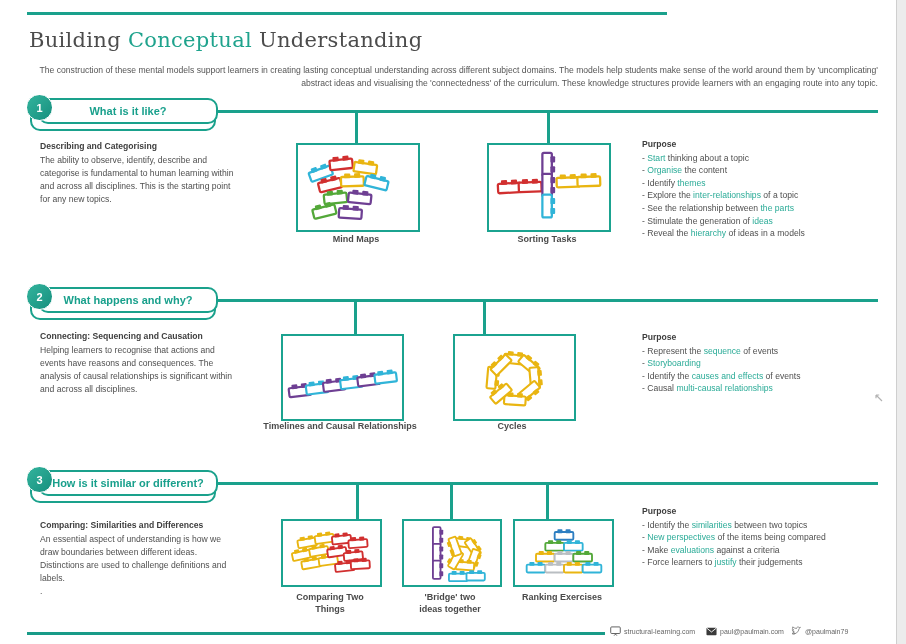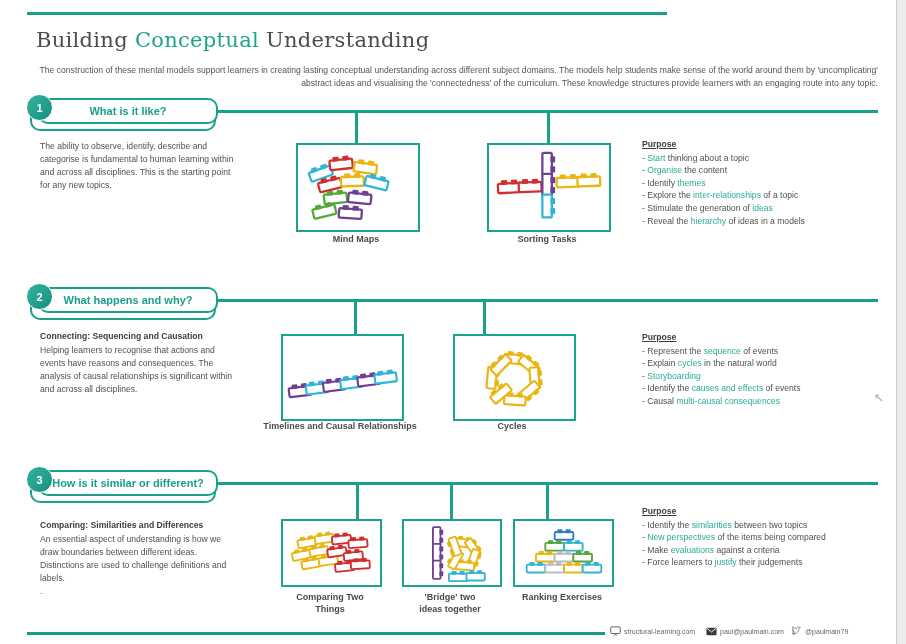--- a/index.html
+++ b/index.html
@@ -3,21 +3,21 @@
 <meta charset="utf-8">
 <style>
   html,body{margin:0;padding:0;background:#e6e6e6;}
   #page{position:relative;width:906px;height:644px;background:#fff;overflow:hidden;
         font-family:"Liberation Sans","DejaVu Sans",sans-serif;color:#4a4a4a;}
   
   .top-line{position:absolute;left:27px;top:12px;width:640px;height:3px;background:#1aa18c;}
   .banner{position:absolute;left:666px;top:2px;width:230px;height:24px;border-radius:5px;
           background:linear-gradient(180deg,#2eb29b,#179483);color:#fff;font-size:10.5px;
           font-weight:bold;display:flex;align-items:center;justify-content:center;letter-spacing:.2px;}
-  .title{position:absolute;left:36px;top:28px;font-family:"DejaVu Serif","Liberation Serif",serif;
+  .title{position:absolute;left:29px;top:28px;font-family:"DejaVu Serif","Liberation Serif",serif;
          font-size:21px;color:#4c4c4c;letter-spacing:.3px;}
   .title .hl{color:#1fa38d;}
   .intro{position:absolute;left:36px;top:64px;width:842px;font-size:8.6px;line-height:12.6px;color:#555;text-align:right;}
   
   .qwrap{position:absolute;width:180px;height:26px;}
   .qback{position:absolute;left:-8px;right:2px;top:6px;bottom:-7px;border:2px solid #1aa18c;border-radius:10px;}
   .qbox{position:absolute;inset:0;border:2px solid #1aa18c;border-radius:10px;background:#fff;
         display:flex;align-items:center;justify-content:center;color:#19a08c;font-weight:bold;
         font-size:11px;white-space:nowrap;z-index:1;}
   .num{position:absolute;left:-12px;top:-4px;width:25px;height:25px;border-radius:50%;z-index:2;
@@ -27,21 +27,21 @@
   .hline{position:absolute;height:2.5px;background:#1aa18c;}
   .vline{position:absolute;width:2.5px;background:#1aa18c;}
   
   .ibox{position:absolute;border:2px solid #1ba390;background:#fff;display:flex;
         align-items:center;justify-content:center;}
   .cap{position:absolute;font-size:9px;line-height:12px;color:#4a4a4a;text-align:center;font-weight:bold;}
   
   .desc{position:absolute;font-size:8.6px;line-height:13px;color:#4f4f4f;}
   .desc-h{font-weight:bold;color:#3e3e3e;margin-bottom:1px;}
   .purpose{position:absolute;font-size:8.6px;line-height:12.6px;color:#4f4f4f;}
-  .p-title{font-weight:bold;color:#3e3e3e;margin-bottom:1px;text-decoration:underline;}
+  .p-title{font-weight:bold;color:#3e3e3e;margin-bottom:1px;}
   .p-item .hl{color:#2aab97;}
   
   .f-line{position:absolute;left:27px;top:632px;width:578px;height:3px;background:#189b88;}
   .fgroup{position:absolute;top:625px;height:12px;display:flex;align-items:center;gap:3px;
           font-size:7px;color:#666;}
   .fgroup svg{display:block;}
   
   .gutter{position:absolute;right:0;top:0;bottom:0;width:9px;background:#ececec;border-left:1px solid #cfcfcf;}
   .cursor{position:absolute;left:874px;top:389px;opacity:.75;}
   .hidden-defs{position:absolute;width:0;height:0;overflow:hidden;}
@@ -74,20 +74,21 @@
   <div class="vline" style="left:355px;top:110px;height:33px;"></div>
   <div class="vline" style="left:547px;top:110px;height:33px;"></div>
   <div class="qwrap" style="left:38px;top:98px;">
     <div class="qback"></div>
     <div class="qbox">
         <span>What is it like?</span>
       </div>
     <div class="num">1</div>
   </div>
   <div class="desc" style="left:40px;top:140px;width:194px;">
+    <div class="desc-h">Describing and Categorising</div>
     <div class="desc-b">The ability to observe, identify, describe and categorise is fundamental to human learning within and across all disciplines. This is the starting point for any new topics.</div>
   </div>
   <div class="ibox" style="left:296px;top:143px;width:120px;height:85px;">
     <svg width="106" height="74" viewBox="0 0 112 78">
       <use href="#brick" class="c-cyan" transform="translate(16,22) rotate(-20) translate(-12,-7)"></use>
       <use href="#brick" class="c-red" transform="translate(38,12) rotate(-6)  translate(-12,-7)"></use>
       <use href="#brick" class="c-yel" transform="translate(64,16) rotate(8)   translate(-12,-7)"></use>
       <use href="#brick" class="c-red" transform="translate(26,34) rotate(-14) translate(-12,-7)"></use>
       <use href="#brick" class="c-yel" transform="translate(50,30) rotate(-2)  translate(-12,-7)"></use>
       <use href="#brick" class="c-cyan" transform="translate(76,32) rotate(14)  translate(-12,-7)"></use>
@@ -110,20 +111,21 @@
   </div>
   <div class="cap" style="left:306px;top:233px;width:100px;">Mind Maps</div>
   <div class="cap" style="left:497px;top:233px;width:100px;">Sorting Tasks</div>
   <div class="purpose" style="left:642px;top:138px;width:238px;">
     <div class="p-title">Purpose</div>
     <div>
         <div class="p-item"><span>- </span><span class="hl">Start</span><span> thinking about a topic</span></div>
         <div class="p-item"><span>- </span><span class="hl">Organise</span><span> the content</span></div>
         <div class="p-item"><span>- Identify </span><span class="hl">themes</span></div>
         <div class="p-item"><span>- Explore the </span><span class="hl">inter-relationships</span><span> of a topic</span></div>
+        <div class="p-item"><span>- See the relationship between </span><span class="hl">the parts</span></div>
         <div class="p-item"><span>- Stimulate the generation of </span><span class="hl">ideas</span></div>
         <div class="p-item"><span>- Reveal the </span><span class="hl">hierarchy</span><span> of ideas in a models</span></div>
       </div>
   </div>
 
   <div class="hline" style="left:218px;top:299px;width:660px;"></div>
   <div class="vline" style="left:354px;top:299px;height:35px;"></div>
   <div class="vline" style="left:483px;top:299px;height:35px;"></div>
   <div class="qwrap" style="left:38px;top:287px;">
     <div class="qback"></div>
@@ -157,24 +159,23 @@
       <use href="#brick" class="c-yel" transform="translate(32,39) rotate(95)   translate(-12,-7)"></use>
       <use href="#brick" class="c-yel" transform="translate(39,23) rotate(-45)  translate(-12,-7)"></use>
     </svg>
   </div>
   <div class="cap" style="left:245px;top:420px;width:190px;">Timelines and Causal Relationships</div>
   <div class="cap" style="left:472px;top:420px;width:80px;">Cycles</div>
   <div class="purpose" style="left:642px;top:331px;width:238px;">
     <div class="p-title">Purpose</div>
     <div>
         <div class="p-item"><span>- Represent the </span><span class="hl">sequence</span><span> of events</span></div>
-        <div class="p-item"><span>- Explain </span><span class="hl">cycles</span><span> in the natural world</span></div>
         <div class="p-item"><span>- </span><span class="hl">Storyboarding</span></div>
         <div class="p-item"><span>- Identify the </span><span class="hl">causes and effects</span><span> of events</span></div>
-        <div class="p-item"><span>- Causal </span><span class="hl">multi-causal consequences</span></div>
+        <div class="p-item"><span>- Causal </span><span class="hl">multi-causal relationships</span></div>
       </div>
   </div>
 
   <div class="hline" style="left:218px;top:482px;width:660px;"></div>
   <div class="vline" style="left:356px;top:482px;height:37px;"></div>
   <div class="vline" style="left:450px;top:482px;height:37px;"></div>
   <div class="vline" style="left:546px;top:482px;height:37px;"></div>
   <div class="qwrap" style="left:38px;top:470px;">
     <div class="qback"></div>
     <div class="qbox">

